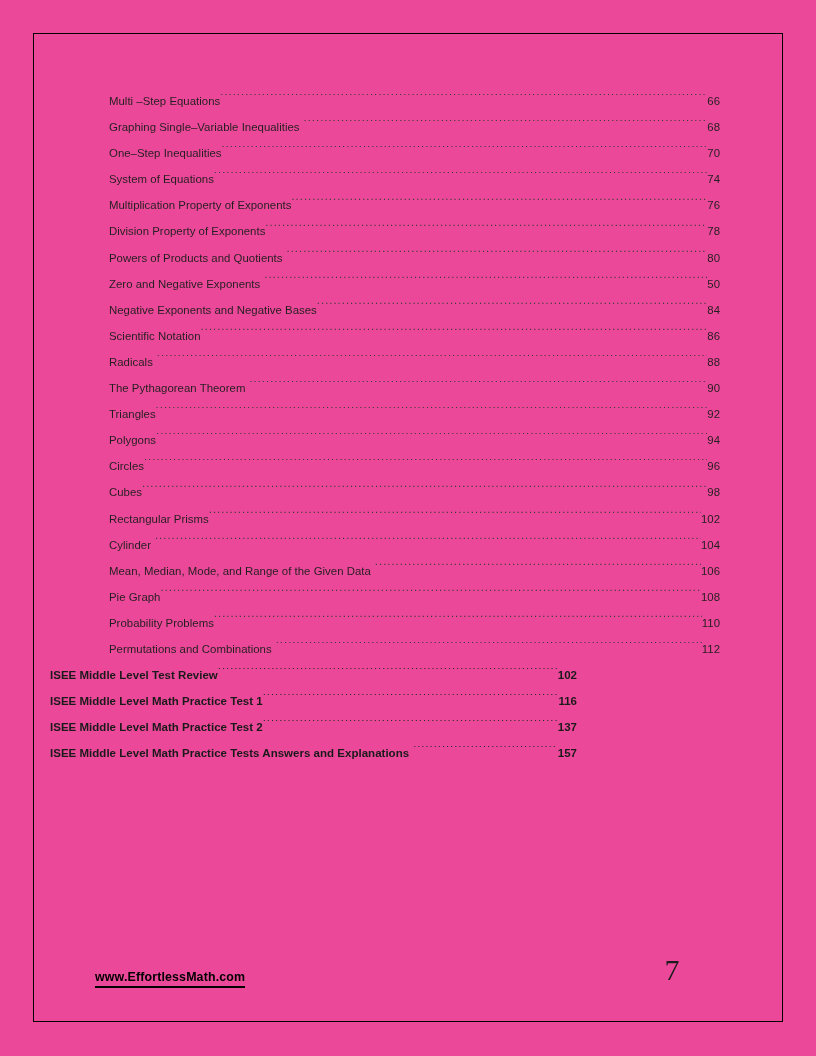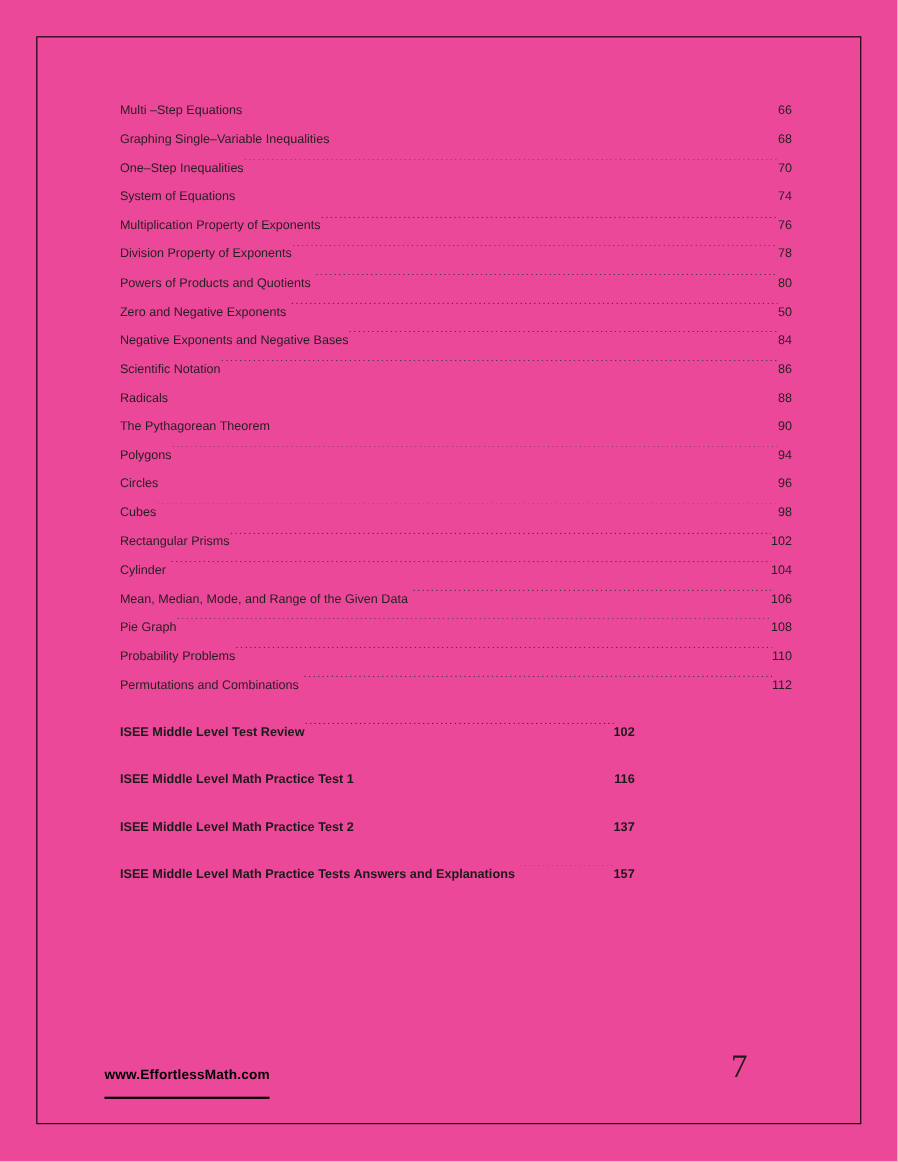--- a/index.html
+++ b/index.html
@@ -55,26 +55,25 @@
   }
 
   
   .toc-row.lvl2 {
     padding-left: 109px;
     padding-right: 96px;
     font-weight: 400;
   }
   
   .toc-row.lvl1 {
-    padding-left: 109px;
+    padding-left: 50px;
     padding-right: 239px;
     font-weight: 700;
     font-size: 11.5px;
     color: #1a1a1a;
-    margin-top: 17px;
   }
 
   .toc-title {
     flex: 0 0 auto;
   }
 
   .toc-leader {
     flex: 1 1 auto;
     overflow: hidden;
     margin: 0 0 0 0;
@@ -114,21 +113,21 @@
   
   #footer-link {
     position: absolute;
     left: 95px;
     top: 970px;
     font-size: 12.4px;
     font-weight: 700;
     color: #000000;
     letter-spacing: 0.15px;
     border-bottom: 2.2px solid #000000;
-    padding-bottom: 12px;
+    padding-bottom: 1px;
     line-height: 15px;
     display: inline-block;
   }
   #footer-pagenum {
     position: absolute;
     left: 640px;
     top: 952px;
     width: 64px;
     text-align: center;
     font-family: "Liberation Serif", serif;
@@ -200,20 +199,25 @@
         <span class="toc-title spaced">Radicals</span>
         <span class="toc-leader"></span>
         <span class="toc-page">88</span>
       </div>
       <div class="toc-row lvl2">
         <span class="toc-title spaced">The Pythagorean Theorem</span>
         <span class="toc-leader"></span>
         <span class="toc-page">90</span>
       </div>
       <div class="toc-row lvl2">
+        <span class="toc-title">Triangles</span>
+        <span class="toc-leader"></span>
+        <span class="toc-page">92</span>
+      </div>
+      <div class="toc-row lvl2">
         <span class="toc-title">Polygons</span>
         <span class="toc-leader"></span>
         <span class="toc-page">94</span>
       </div>
       <div class="toc-row lvl2">
         <span class="toc-title">Circles</span>
         <span class="toc-leader"></span>
         <span class="toc-page">96</span>
       </div>
       <div class="toc-row lvl2">

